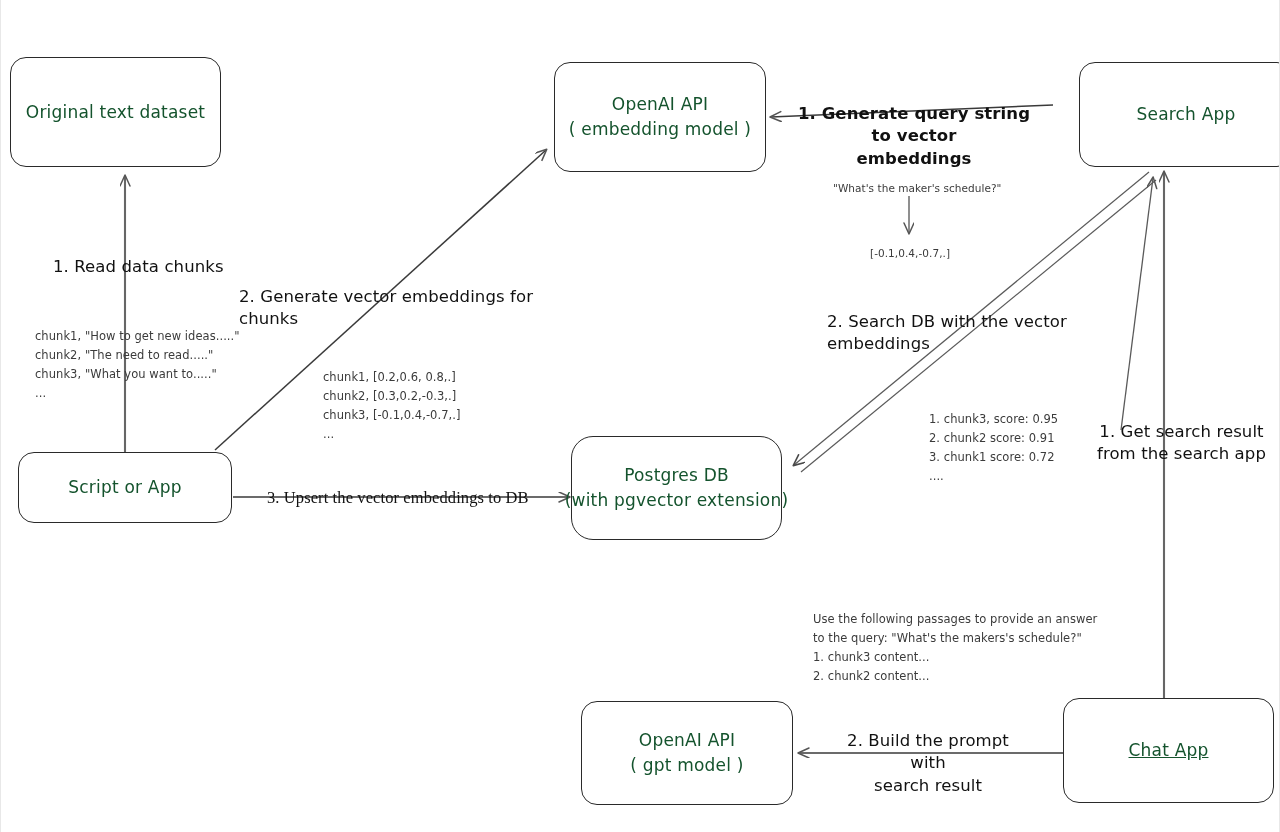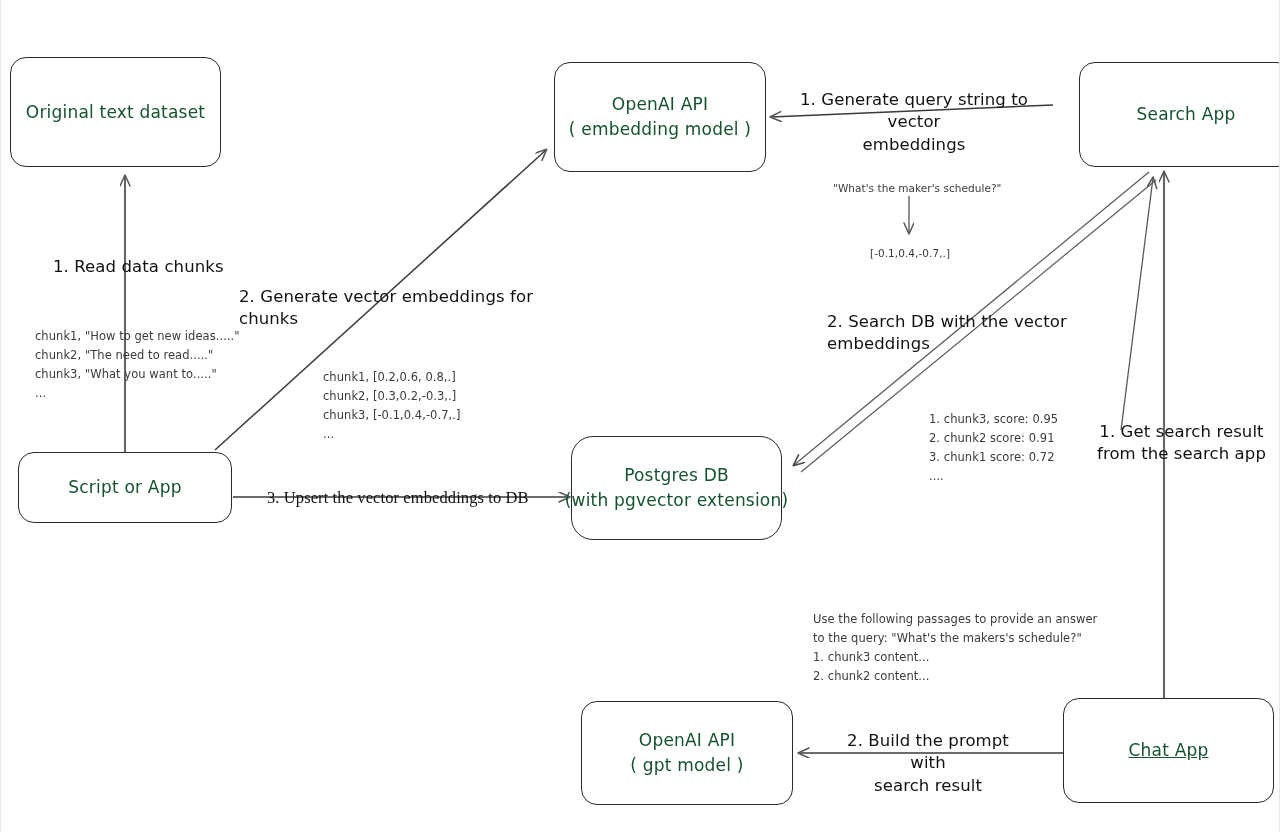--- a/index.html
+++ b/index.html
@@ -151,21 +151,21 @@
   <div class="node" style="left:1062px; top:698px; width:211px; height:105px;text-decoration:underline;">
     <span class="line1">Chat App</span>
   </div>
 
   <div class="label" style="left:52px; top:256px; width:200px; text-align:left;">1. Read data chunks</div>
 
   <div class="label" style="left:238px; top:286px; width:300px; text-align:left;">2. Generate vector embeddings for chunks</div>
 
   <div class="label" style="left:266px; top:487px; width:290px; text-align:left;font-family:Liberation Serif, serif;">3. Upsert the vector embeddings  to DB</div>
 
-  <div class="label" style="left:793px; top:89px; width:240px;">1. Generate query string to vector
+  <div class="label" style="left:793px; top:103px; width:240px;font-weight:bold;">1. Generate query string to vector
 embeddings</div>
 
   <div class="label" style="left:826px; top:311px; width:330px; text-align:left;">2. Search DB with the vector embeddings</div>
 
   <div class="label" style="left:1088px; top:409px; width:185px;margin-top:12px;">1. Get search result
 from the search app</div>
 
   <div class="label" style="left:837px; top:730px; width:180px;">2. Build the prompt with
 search result</div>
 

